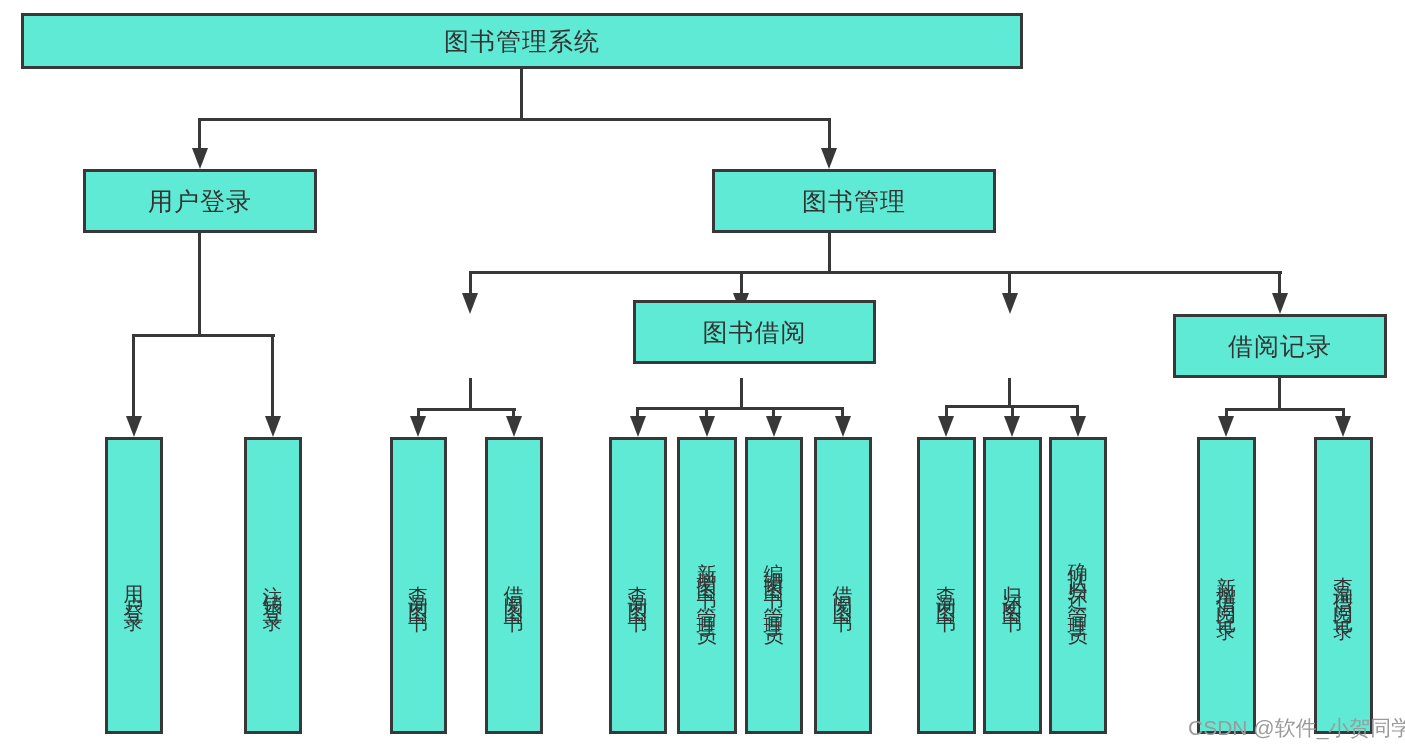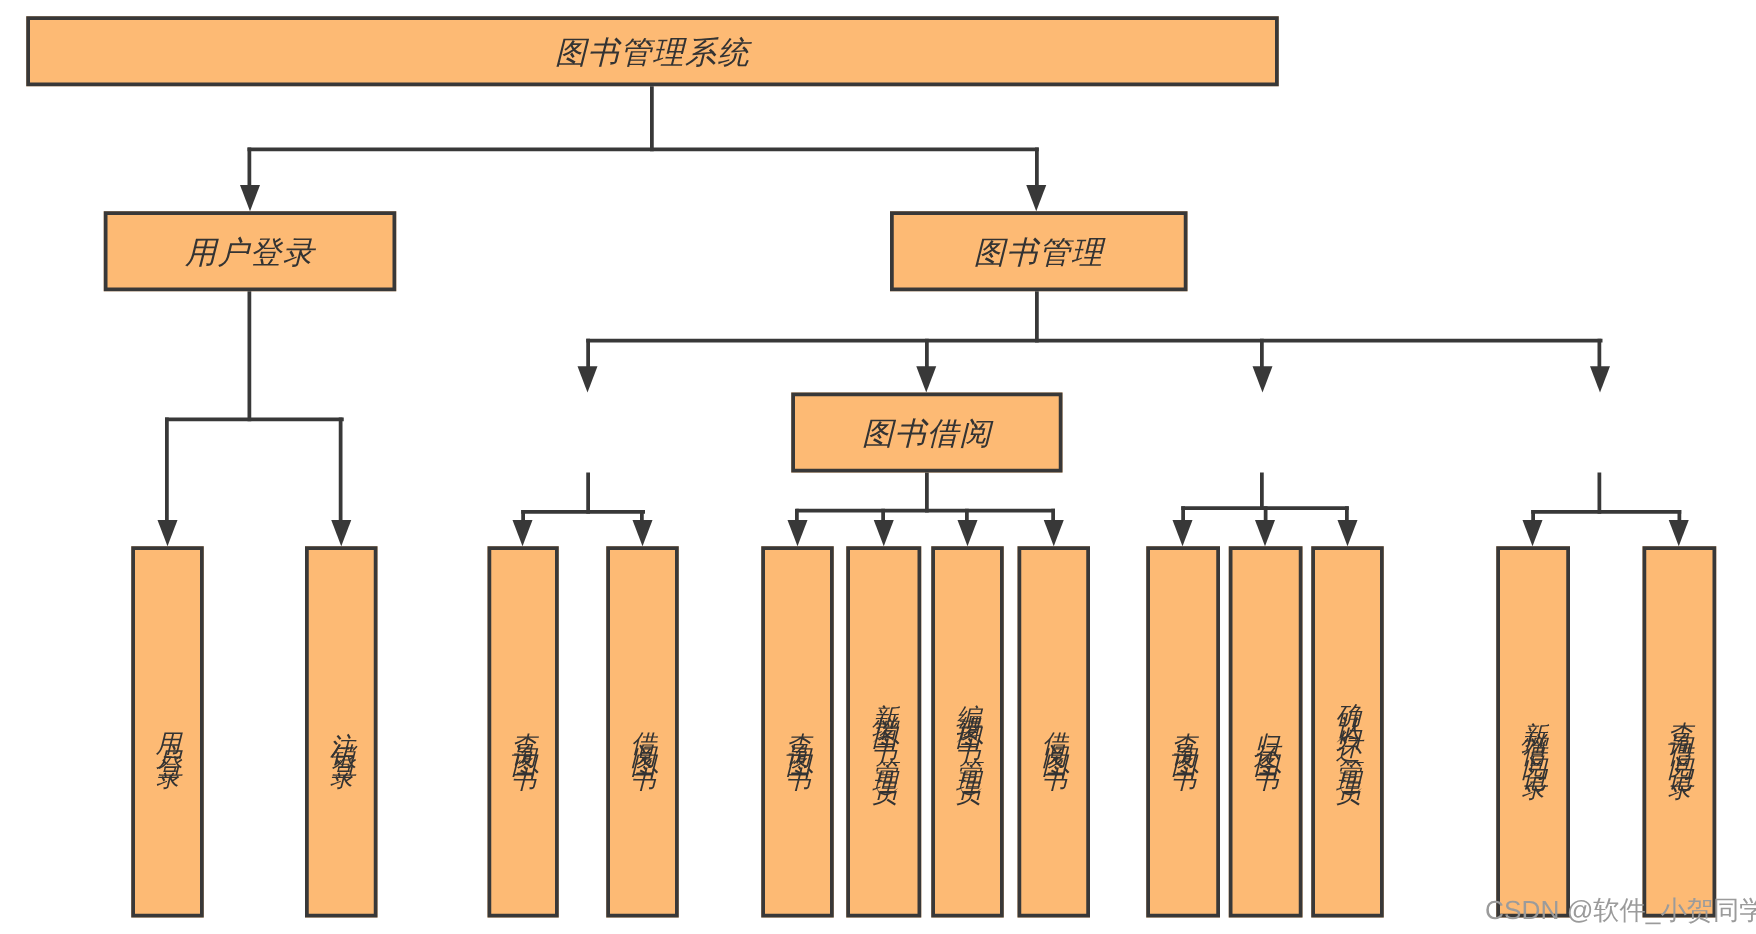--- a/index.html
+++ b/index.html
@@ -2,22 +2,22 @@
 <html><head>
 <meta charset="utf-8">
 <style>
   html,body { margin:0; padding:0; background:#ffffff; }
   .canvas {
     position:relative; width:1405px; height:747px; background:#ffffff;
     font-family:"Liberation Sans","DejaVu Sans",sans-serif; overflow:hidden;
   }
   .node {
     position:absolute; box-sizing:border-box; border:3px solid #383838;
-    background:#fdba74; color:#333333; display:flex; align-items:center;
-    justify-content:center; font-size:25px; letter-spacing:1px; text-align:center;font-style:italic;
+    background:#5eead4; color:#333333; display:flex; align-items:center;
+    justify-content:center; font-size:25px; letter-spacing:1px; text-align:center;
   }
   .vnode {
     writing-mode:vertical-rl; font-size:20px; letter-spacing:9px; line-height:1;
     padding-top:4px;
   }
   .hline,.vline { position:absolute; background:#383838; }
   .hline { height:3px; }
   .vline { width:3px; }
   .ah {
     position:absolute; width:0; height:0;
@@ -37,41 +37,42 @@
   <div class="node" style="left:21px;top:13px;width:1002px;height:56px;">图书管理系统</div>
 
   <div class="vline" style="left:520px;top:69px;height:52px;"></div>
   <div class="hline" style="left:198px;top:118px;width:633px;"></div>
   <div class="vline" style="left:198px;top:118px;height:32px;"></div>
   <div class="ah" style="left:192px;top:148px;"></div>
   <div class="vline" style="left:828px;top:118px;height:32px;"></div>
   <div class="ah" style="left:821px;top:148px;"></div>
 
   <div class="node" style="left:83px;top:169px;width:234px;height:64px;">用户登录</div>
-  <div class="node" style="left:712px;top:169px;width:238px;height:64px;">图书管理</div>
+  <div class="node" style="left:712px;top:169px;width:284px;height:64px;">图书管理</div>
 
   <div class="vline" style="left:198px;top:233px;height:104px;"></div>
   <div class="hline" style="left:132px;top:334px;width:143px;"></div>
   <div class="vline" style="left:132px;top:334px;height:84px;"></div>
   <div class="ah" style="left:126px;top:416px;"></div>
   <div class="vline" style="left:271px;top:334px;height:84px;"></div>
   <div class="ah" style="left:265px;top:416px;"></div>
 
   <div class="vline" style="left:828px;top:233px;height:41px;"></div>
   <div class="hline" style="left:469px;top:271px;width:813px;"></div>
   <div class="vline" style="left:469px;top:271px;height:25px;"></div>
   <div class="ah" style="left:462px;top:293px;"></div>
   <div class="vline" style="left:740px;top:271px;height:25px;"></div>
   <div class="ah" style="left:733px;top:293px;"></div>
   <div class="vline" style="left:1008px;top:271px;height:25px;"></div>
   <div class="ah" style="left:1002px;top:293px;"></div>
   <div class="vline" style="left:1278px;top:271px;height:25px;"></div>
   <div class="ah" style="left:1272px;top:293px;"></div>
 
-  <div class="node" style="left:633px;top:314px;width:217px;height:64px;">图书借阅</div>
+  <div class="node" style="left:633px;top:300px;width:243px;height:64px;">图书借阅</div>
+  <div class="node" style="left:1173px;top:314px;width:214px;height:64px;">借阅记录</div>
 
   <div class="vline" style="left:469px;top:378px;height:33px;"></div>
   <div class="hline" style="left:417px;top:408px;width:99px;"></div>
   <div class="vline" style="left:417px;top:408px;height:12px;"></div>
   <div class="ah" style="left:410px;top:416px;"></div>
   <div class="vline" style="left:512px;top:408px;height:12px;"></div>
   <div class="ah" style="left:506px;top:416px;"></div>
 
   <div class="vline" style="left:740px;top:378px;height:32px;"></div>
   <div class="hline" style="left:637px;top:407px;width:207px;"></div>

